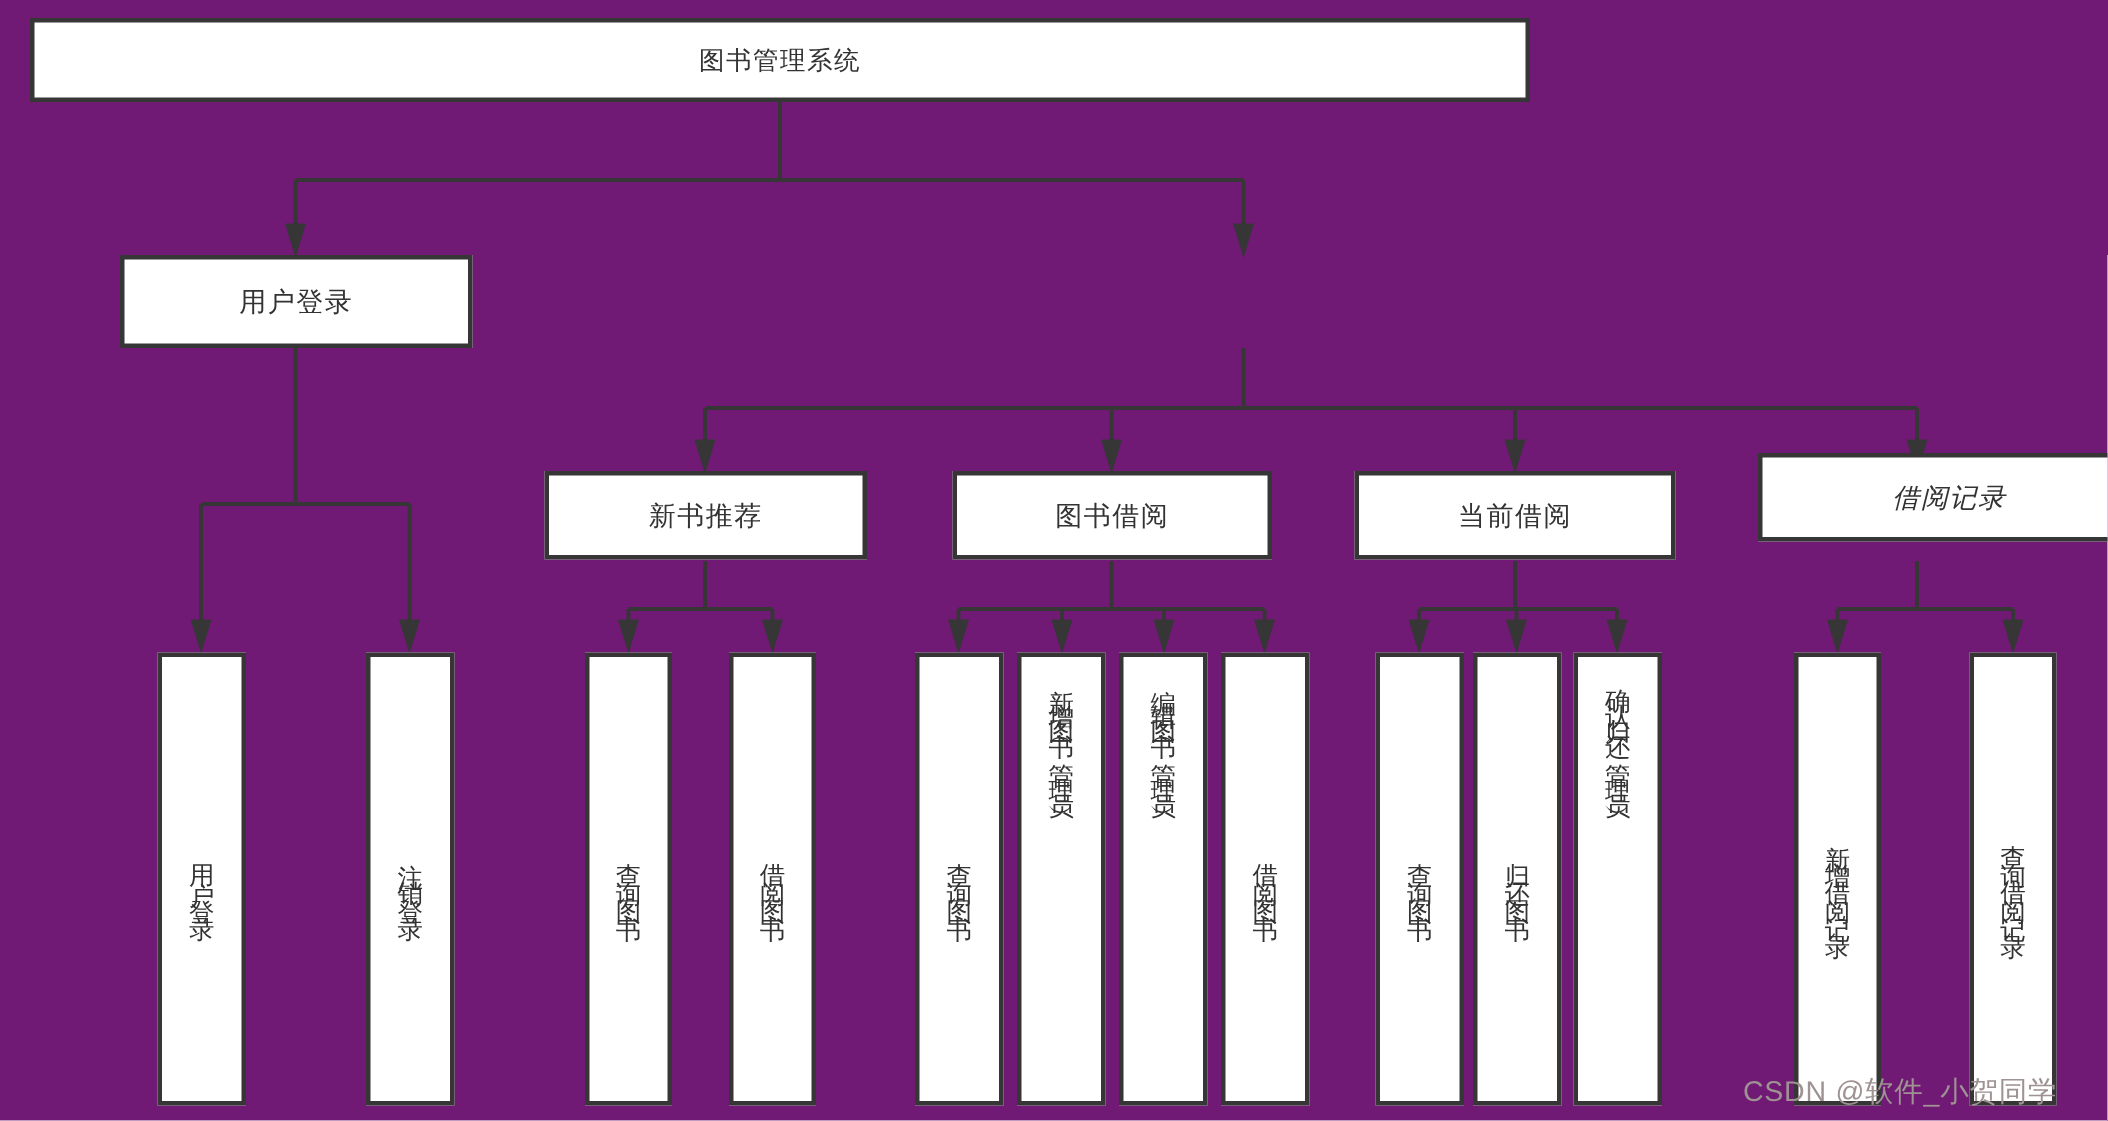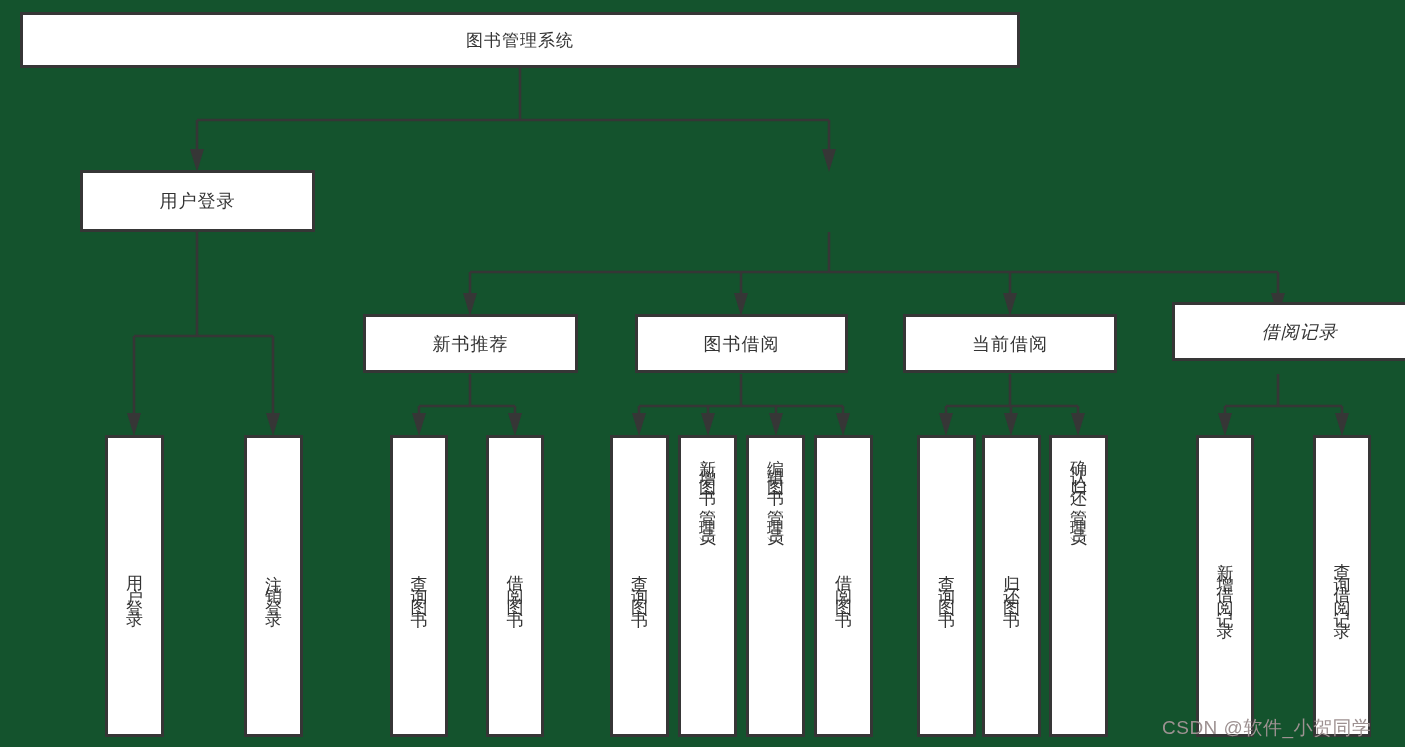--- a/index.html
+++ b/index.html
@@ -1,17 +1,17 @@
 <!DOCTYPE html>
 <html><head>
 <meta charset="utf-8">
 <style>
   html,body{margin:0;padding:0;background:#ffffff;width:1405px;height:747px;overflow:hidden;
     font-family:"Liberation Sans","DejaVu Sans",sans-serif;}
-  .canvas{position:relative;width:1405px;height:747px;background:#14532d;}
+  .canvas{position:relative;width:1405px;height:747px;background:#701a75;}
   svg.edges{position:absolute;left:0;top:0;pointer-events:none;}
   .node{position:absolute;box-sizing:border-box;border:3px solid #363636;background:#ffffff;
     color:#333333;display:flex;align-items:center;justify-content:center;
     font-size:18px;letter-spacing:1px;}
   .node.root{font-size:17px;}
   .leaf{position:absolute;box-sizing:border-box;border:3px solid #363636;background:#ffffff;
     color:#333333;display:flex;align-items:center;justify-content:center;}
   .leaf span{writing-mode:vertical-rl;text-orientation:mixed;font-size:17px;
     letter-spacing:12px;line-height:1;white-space:nowrap;}
   .leaf.long{align-items:flex-start;padding-top:8px;}

